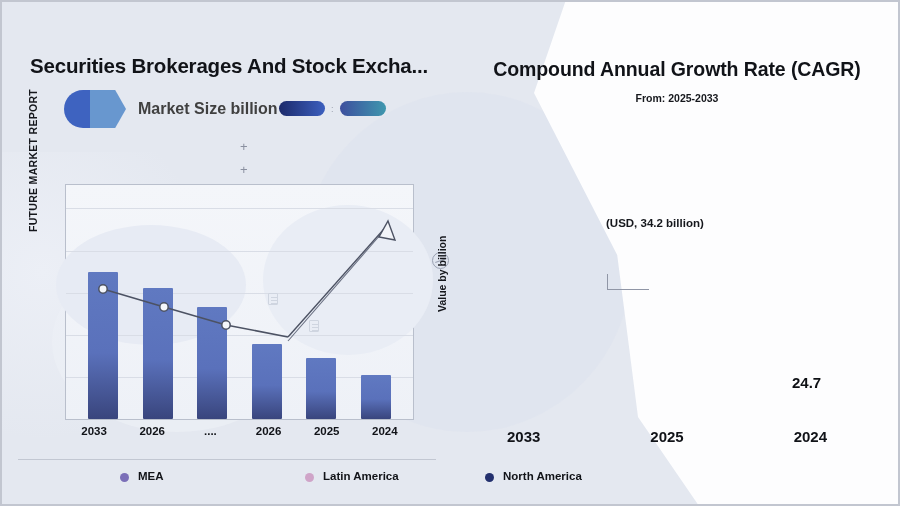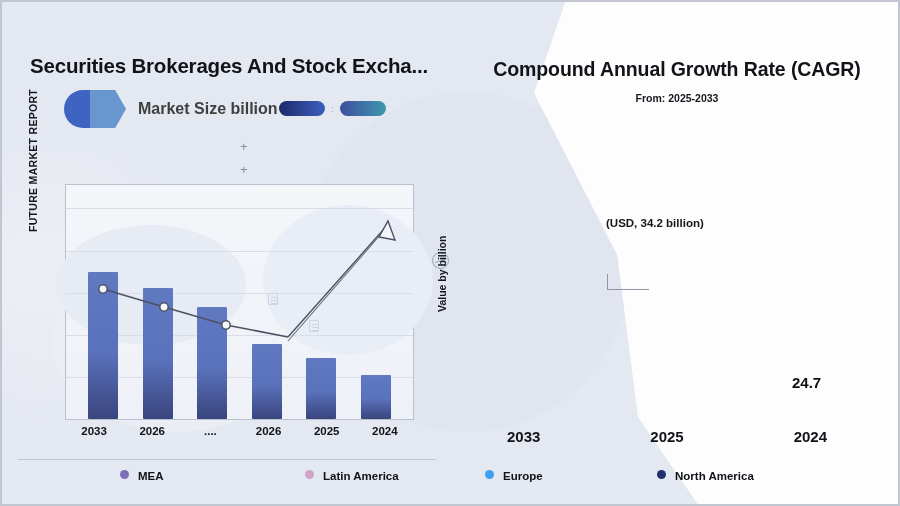--- a/index.html
+++ b/index.html
@@ -231,21 +231,21 @@
     flex:1; text-align:center;
     font-size:15px; font-weight:bold; color:#111318;
   }
 
   
   .legend-bottom {
     position:absolute; left:0; bottom:22px; width:900px;
     display:flex; align-items:center;
     padding-left:86px;
   }
-  .legend-item { display:flex; align-items:flex-start; gap:9px;padding-left:32px; }
+  .legend-item { display:flex; align-items:flex-end; gap:9px;padding-left:32px; }
   .legend-item:nth-child(1){ width:185px; }
   .legend-item:nth-child(2){ width:180px; }
   .legend-item:nth-child(3){ width:172px; }
   .legend-item:nth-child(4){ width:165px; }
   .legend-dot { width:9px; height:9px; border-radius:50%; }
   .legend-text { font-size:11.5px; font-weight:bold; color:#111318; white-space:nowrap; }
 </style>
 </head>
 <body>
 
@@ -366,22 +366,18 @@
   <div class="legend-bottom">
     <div class="legend-item">
       <span class="legend-dot" style="background:#7b6fb8"></span>
       <span class="legend-text">MEA</span>
     </div>
     <div class="legend-item">
       <span class="legend-dot" style="background:#cfa4c8"></span>
       <span class="legend-text">Latin America</span>
     </div>
     <div class="legend-item">
-      <span class="legend-dot" style="background:#3fa0f0"></span>
-      <span class="legend-text">Europe</span>
-    </div>
-    <div class="legend-item">
       <span class="legend-dot" style="background:#23306e"></span>
       <span class="legend-text">North America</span>
     </div>
   </div>
 
 </div>
 
 </body></html>

